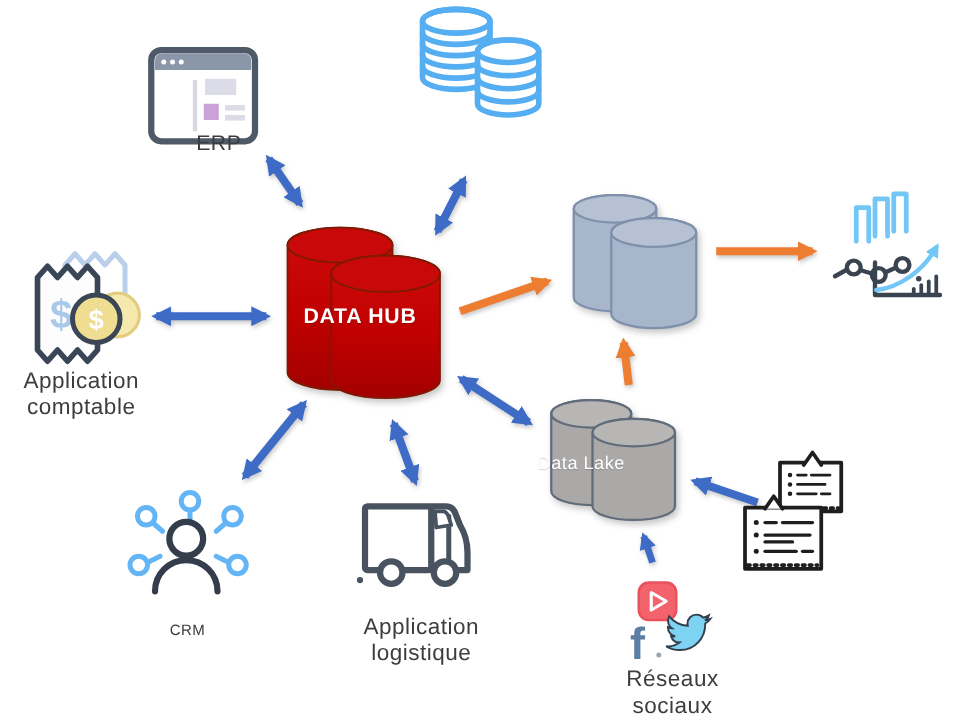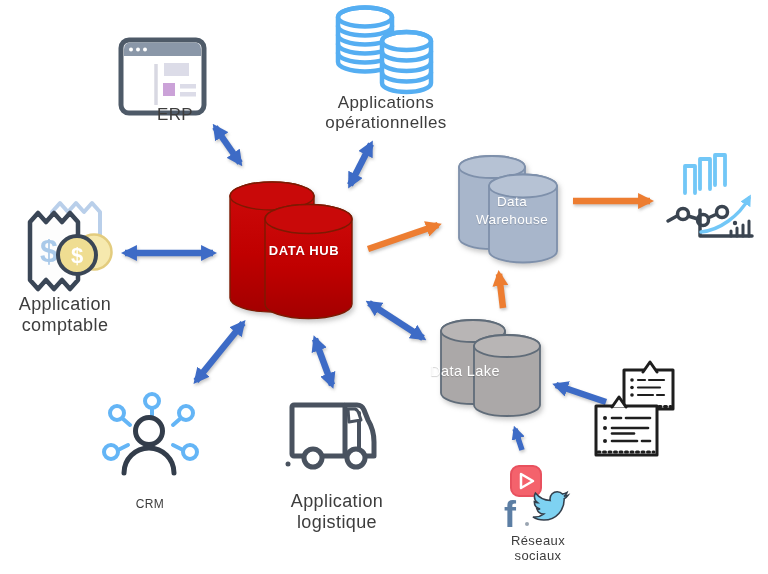--- a/index.html
+++ b/index.html
@@ -197,27 +197,23 @@
       <path d="M521,474 L533,481 L521,488 Z" fill="none" stroke="#ffffff" stroke-width="2.5" stroke-linejoin="round"></path>
       <g transform="translate(531,487) scale(1.18)">
         <path d="M31.5,6.9c-1.1,0.5-2.3,0.8-3.6,1c1.3-0.8,2.3-2,2.7-3.4c-1.2,0.7-2.5,1.2-3.9,1.5 C25.6,4.7,24,4,22.2,4c-3.4,0-6.1,2.7-6.1,6.1c0,0.5,0.1,0.9,0.2,1.4c-5.1-0.3-9.6-2.7-12.6-6.4C3.2,6,2.9,7.1,2.9,8.2 c0,2.1,1.1,4,2.7,5.1c-1,0-1.9-0.3-2.8-0.8v0.1c0,3,2.1,5.4,4.9,6c-0.5,0.1-1,0.2-1.6,0.2c-0.4,0-0.8,0-1.1-0.1 c0.8,2.4,3,4.2,5.7,4.2c-2.1,1.6-4.7,2.6-7.6,2.6c-0.5,0-1,0-1.5-0.1C4.3,27.2,7.5,28,10.9,28c11.1,0,17.2-9.2,17.2-17.2 c0-0.3,0-0.5,0-0.8C29.6,9.2,30.7,8.1,31.5,6.9z" fill="#7ED2F2" stroke="#333F4C" stroke-width="1.3"></path>
       </g>
       <text x="504" y="527" font-size="36" font-weight="bold" fill="#5C7EA4" font-family="Liberation Sans, sans-serif">f</text>
       <circle cx="527" cy="524" r="2" fill="#9AA5B1"></circle>
     </g>
   </svg>
 
   <div class="lbl" style="left:140px;top:105px;width:70px;font-size:17px;">ERP</div>
-  <div class="lbl" style="left:325px;top:93px;width:122px;font-size:17px;">Applications
-opérationnelles</div>
-  <div class="lbl white" style="left:232px;top:243px;width:112px;font-size:13px;font-weight:bold;letter-spacing:.6px;padding-left:16px;">DATA HUB</div>
+  <div class="lbl white" style="left:232px;top:243px;width:112px;font-size:17px;font-weight:bold;letter-spacing:.6px;">DATA HUB</div>
   <div class="lbl" style="left:0px;top:294px;width:130px;font-size:18px;">Application
 comptable</div>
   <div class="lbl" style="left:115px;top:497px;width:70px;font-size:12px;">CRM</div>
   <div class="lbl" style="left:277px;top:491px;width:120px;font-size:18px;">Application
 logistique</div>
-  <div class="lbl white" style="left:466px;top:193px;width:92px;font-size:13.5px;line-height:1.35;">Data
-Warehouse</div>
   <div class="lbl white" style="left:420px;top:363px;width:90px;font-size:14.5px;">Data Lake</div>
-  <div class="lbl" style="left:498px;top:533px;width:80px;font-size:13px;">Réseaux
+  <div class="lbl" style="left:498px;top:533px;width:80px;font-size:18px;">Réseaux
 sociaux</div>
 
 </div>
 
 </body></html>

